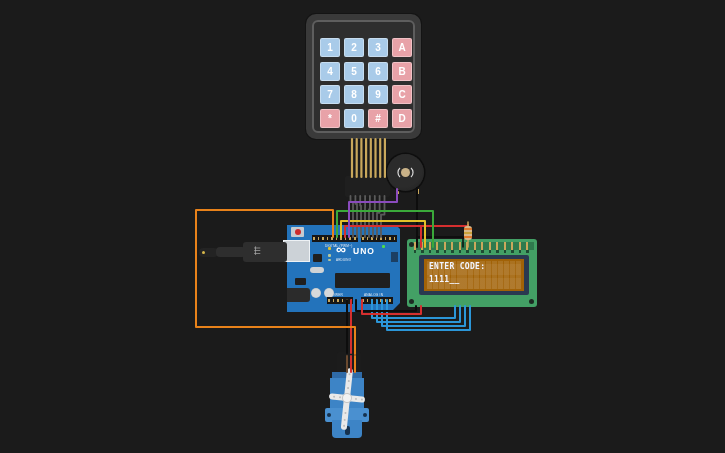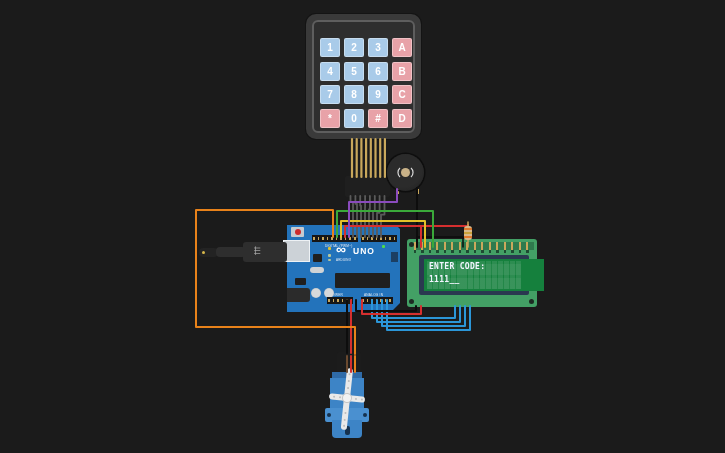--- a/index.html
+++ b/index.html
@@ -45,21 +45,21 @@
   .usb-tip{left:199px;top:248px;width:19px;height:9px;background:#232323;border-radius:4px;z-index:12;}
   .usb-tip-dot{left:202px;top:251px;width:3px;height:3px;border-radius:50%;background:#d8b84a;z-index:13;}
   .usb-icon{left:254px;top:246px;color:#cfcfcf;font-size:8px;z-index:13;}
   
   .lcd-board{left:407px;top:239px;width:130px;height:68px;background:#43a065;border-radius:3px;z-index:10;}
   .lcd-pins{left:414px;top:242px;width:120px;height:8px;z-index:11;
             background:repeating-linear-gradient(90deg,#caa85c 0 2px,#2f7a4d 2px 7.5px);}
   .lcd-pinlabels{left:414px;top:250px;width:120px;height:3px;z-index:11;
             background:repeating-linear-gradient(90deg,#1f4a33 0 2.5px,transparent 2.5px 7.5px);}
   .lcd-bezel{left:419px;top:255px;width:110px;height:40px;background:#2a3950;border-radius:2px;z-index:11;}
-  .lcd-screen{left:424px;top:259px;width:120px;height:32px;background:#15803d;z-index:12;overflow:hidden;}
+  .lcd-screen{left:424px;top:259px;width:100px;height:32px;background:#a16207;z-index:12;overflow:hidden;}
   .lcd-grid{position:absolute;left:3px;top:2px;width:94px;height:28px;
             background-image:repeating-linear-gradient(90deg,rgba(255,255,255,.10) 0 5px,transparent 5px 5.9px),
                              repeating-linear-gradient(0deg,rgba(255,255,255,.06) 0 11px,transparent 11px 14px);}
   .lcd-text{position:absolute;left:5px;color:#f2f5ff;font-family:"DejaVu Sans Mono",monospace;
             font-size:8px;font-weight:bold;letter-spacing:.3px;white-space:pre;}
   .lcd-hole{position:absolute;width:5px;height:5px;border-radius:50%;background:#1d2b23;z-index:11;}
   
   .resistor-body{left:464px;top:226px;width:8px;height:14px;background:#d9b98a;border-radius:3px;z-index:31;
                  background-image:linear-gradient(0deg,transparent 0 2px,#e07a2e 2px 4px,transparent 4px 6px,
                  #caa23a 6px 8px,transparent 8px 10px,#e07a2e 10px 12px,transparent 12px);}

